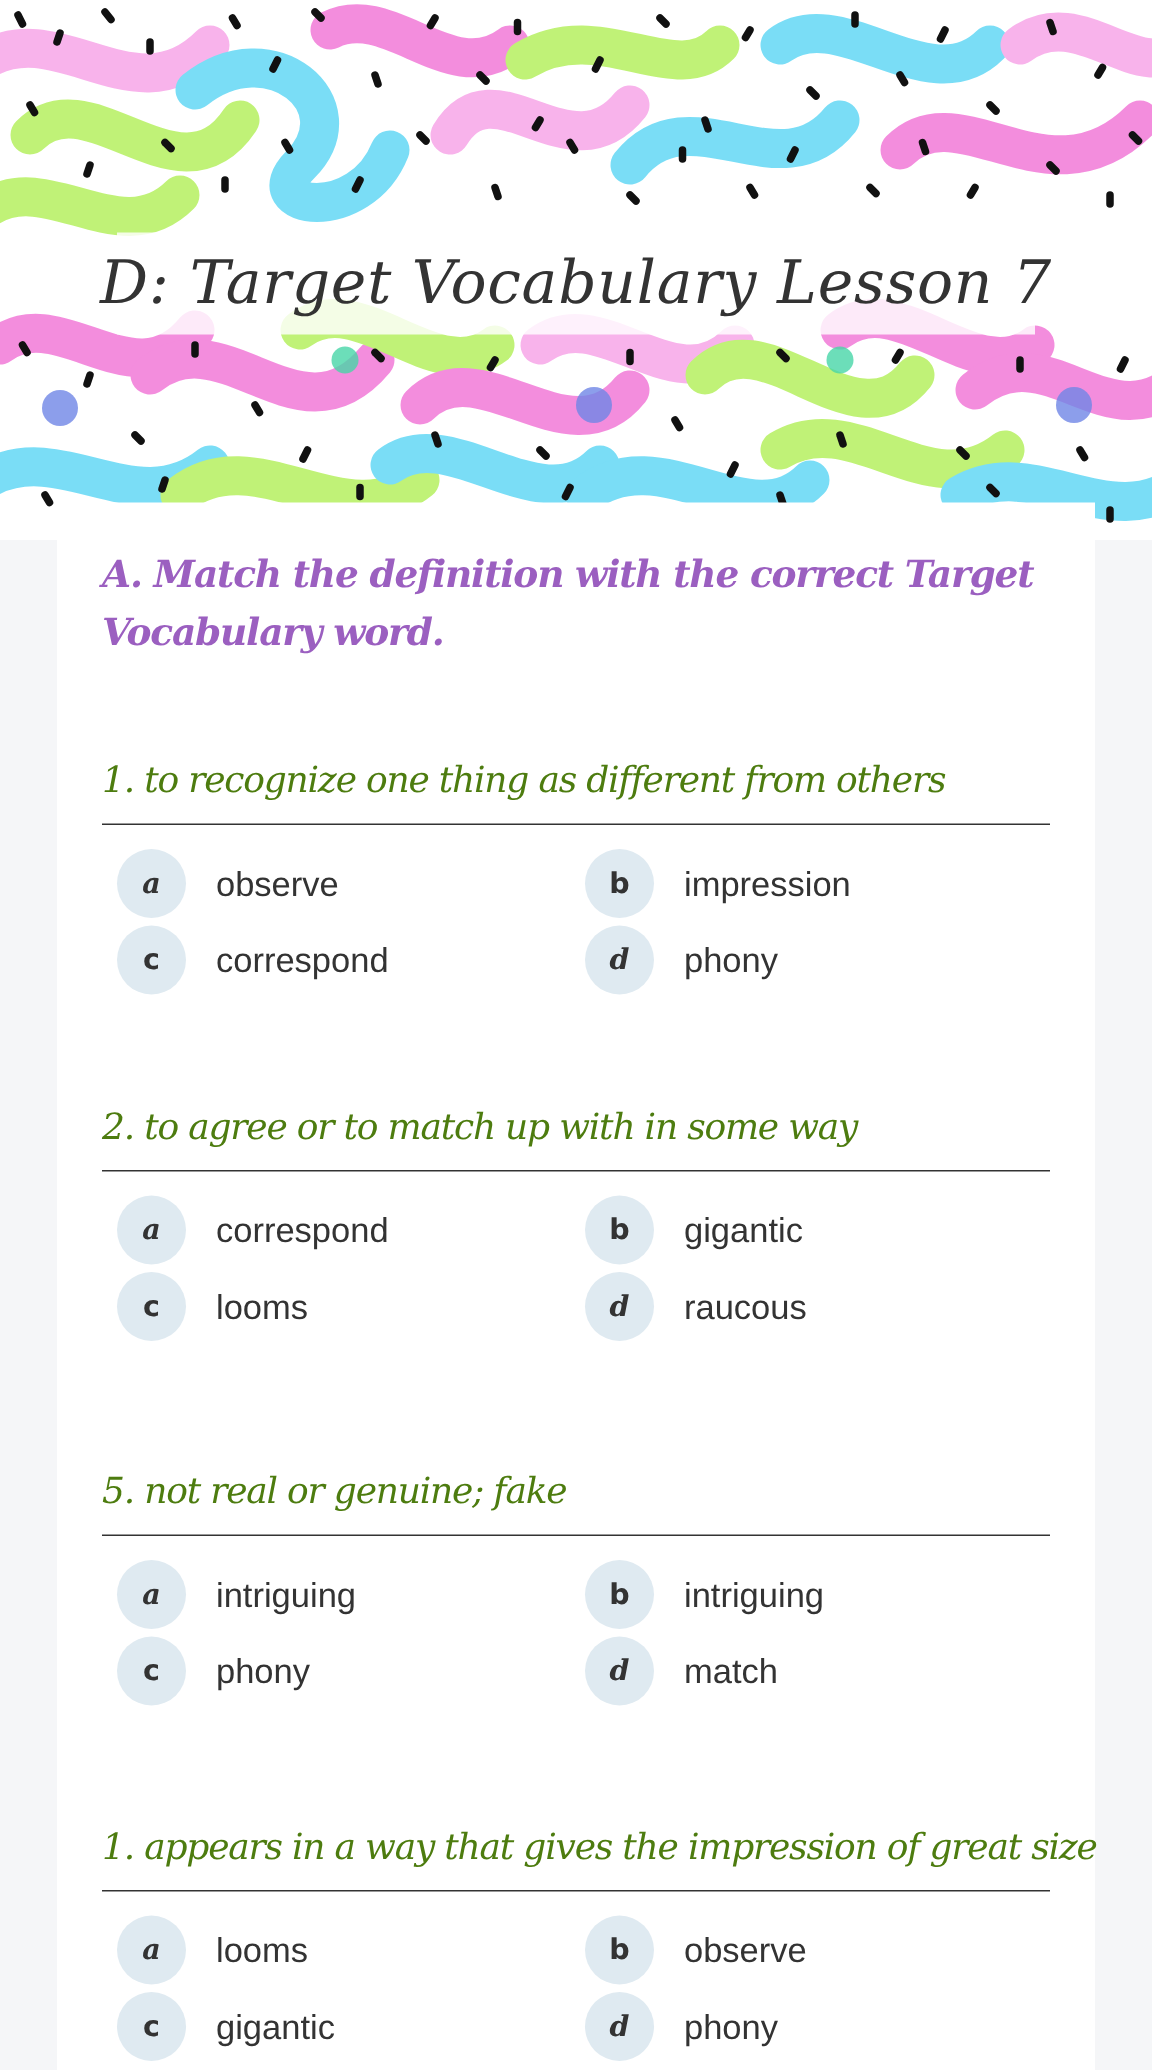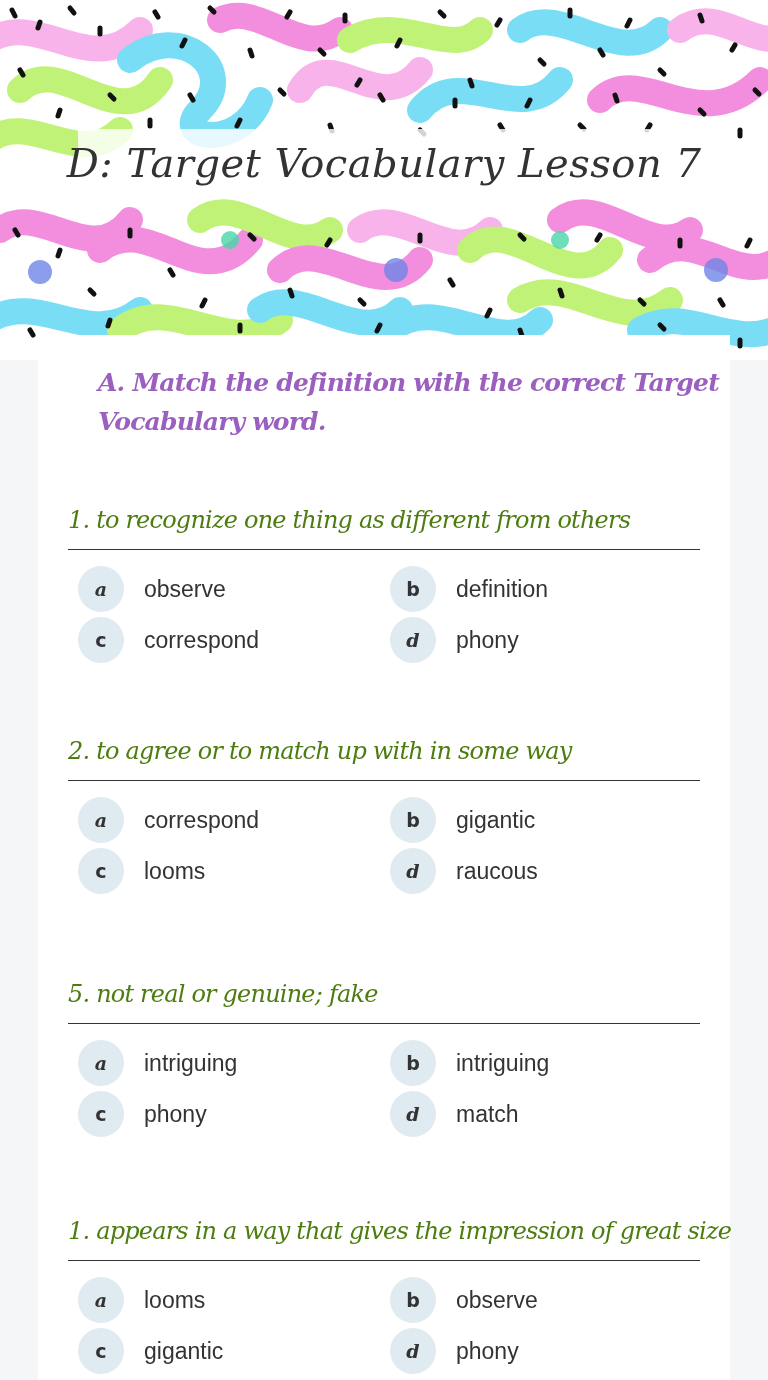--- a/index.html
+++ b/index.html
@@ -9,39 +9,38 @@
     font-family: "DejaVu Sans", sans-serif;
     position: relative;
   }
   .hero {
     position: absolute; left: 0; top: 0; width: 768px; height: 360px;
     overflow: hidden;
     background: #ffffff;
   }
   .hero svg { position: absolute; left: 0; top: 0; }
   .title-box {
-    position: absolute; left: 78px; top: 129px; width: 612px; height: 68px;
+    position: absolute; left: 78px; top: 155px; width: 612px; height: 68px;
     background: rgba(255,255,255,0.82);
     display: flex; align-items: center; justify-content: center;
   }
   .title-text {
     font-family: "DejaVu Serif", serif; font-style: italic;
     font-size: 40px; color: #333333; letter-spacing: 0.5px;
     white-space: nowrap;
   }
   .card {
     position: absolute; left: 38px; top: 335px; width: 692px; height: 1045px;
     background: #ffffff;
   }
   .instructions {
     position: absolute; left: 30px; top: 28px; width: 640px;
     font-family: "DejaVu Serif", serif; font-style: italic; font-weight: bold;
     font-size: 25px; line-height: 39px; color: #9b5fc0;
     letter-spacing: -0.8px;
-    margin-left: 30px;
   }
   .question {
     position: absolute; left: 30px; width: 632px;
   }
   .q-text {
     font-family: "DejaVu Serif", serif; font-style: italic;
     font-size: 24px; color: #4d7c0f; height: 40px; line-height: 40px;
     white-space: nowrap; letter-spacing: -0.8px;
   }
   .q-divider {
@@ -190,21 +189,21 @@
 
   <div class="question" style="top:165px;">
     <div class="q-text">1. to recognize one thing as different from others</div>
     <div class="q-divider"></div>
     <div class="option" style="left:10px; top:66px;">
       <div class="opt-circle italic">a</div>
       <span class="opt-label">observe</span>
     </div>
     <div class="option" style="left:322px; top:66px;">
       <div class="opt-circle">b</div>
-      <span class="opt-label">definition</span>
+      <span class="opt-label">impression</span>
     </div>
     <div class="option" style="left:10px; top:117px;">
       <div class="opt-circle">c</div>
       <span class="opt-label">correspond</span>
     </div>
     <div class="option" style="left:322px; top:117px;">
       <div class="opt-circle italic">d</div>
       <span class="opt-label">phony</span>
     </div>
   </div>

